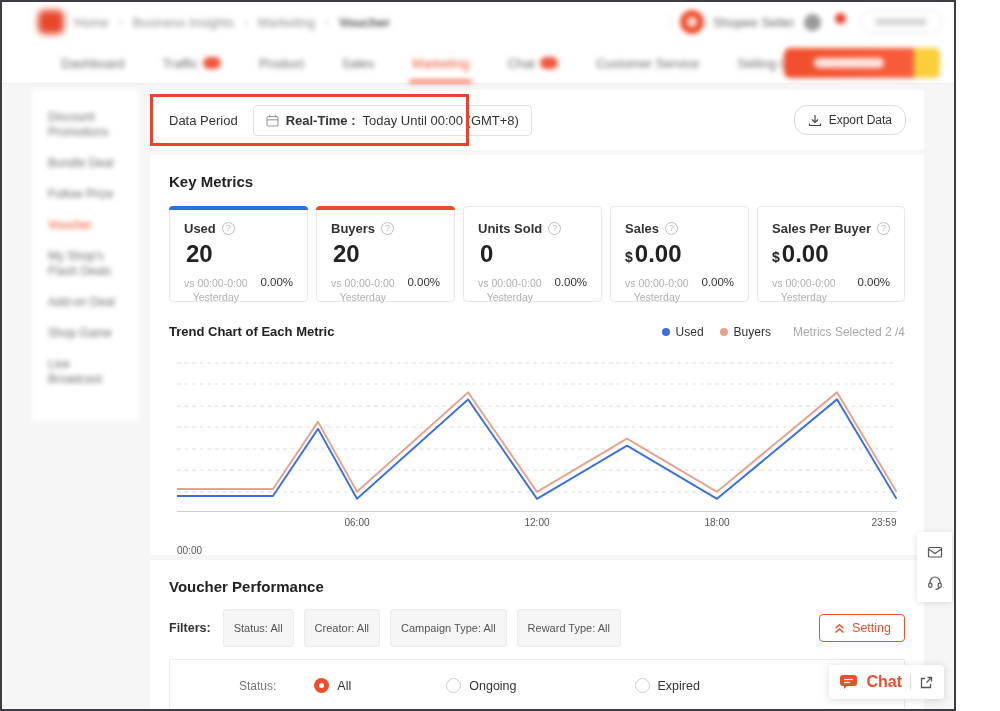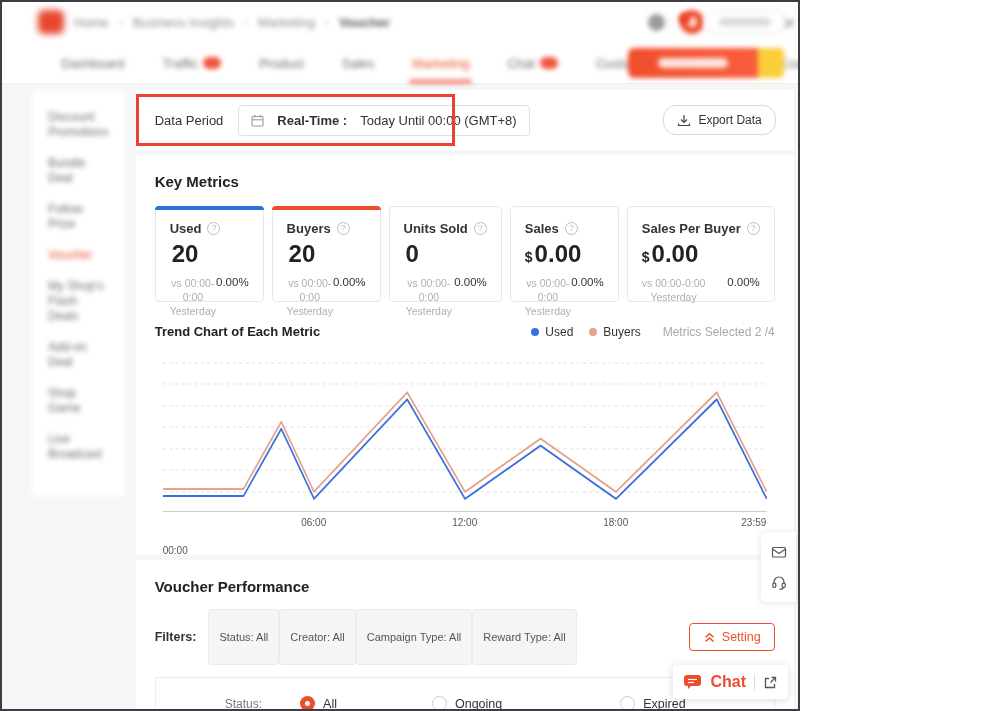--- a/index.html
+++ b/index.html
@@ -1,18 +1,18 @@
 <!DOCTYPE html>
 <html><head>
 <meta charset="utf-8">
 <style>
   * { margin:0; padding:0; box-sizing:border-box; }
   html,body { width:1000px; height:711px; }
   body { font-family:"Liberation Sans","DejaVu Sans",sans-serif; background:#fff; }
-  .frame { position:relative; width:800px; height:711px; border:2px solid #3d3d44; background:#f6f6f6; overflow:hidden; }
+  .frame { position:relative; width:956px; height:711px; border:2px solid #3d3d44; background:#f6f6f6; overflow:hidden; }
 
   
   .topbar { height:40px; background:#fff; display:flex; align-items:center; position:relative; }
   .blur2 { filter:blur(2.5px); }
   .blur3 { filter:blur(3.5px); }
   .shop-logo { width:26px; height:24px; background:#e8472e; border-radius:6px; margin-left:36px; }
   .breadcrumb { display:flex; align-items:center; gap:10px; margin-left:10px; font-size:13px; color:#8a8a8a; }
   .crumb-sep { color:#bbb; font-size:12px; }
   .crumb.current { color:#555; font-weight:bold; }
   .topbar-mid { position:absolute; left:668px; top:0; height:40px; display:flex; align-items:center; gap:9px; }
@@ -42,21 +42,21 @@
   .sidebar { width:107px; margin:6px 0 0 30px; background:#fff; padding:20px 16px 18px; }
   .side-item { font-size:12px; line-height:15px; color:#6e6e6e; margin-bottom:16px; }
   .side-item.active { color:#ee4d2d; }
   .main-col { flex:1; margin:6px 30px 0 11px; }
 
   .card { background:#fff; margin-bottom:5px; position:relative; }
 
   
   .period-card { height:60px; display:flex; align-items:center; padding:0 18px 0 19px; }
   .period-label { font-size:13px; color:#333; margin-right:15px; }
-  .date-btn { display:flex; align-items:center; gap:13px; border:1px solid #e0e0e0; border-radius:4px; padding:7px 12px; font-size:13px; color:#333; background:#fff; }
+  .date-btn { display:flex; align-items:center; gap:7px; border:1px solid #e0e0e0; border-radius:4px; padding:7px 12px; font-size:13px; color:#333; background:#fff; }
   .date-bold { font-weight:bold; }
   .export-btn { margin-left:auto; display:flex; align-items:center; gap:7px; border:1px solid #d9d9d9; border-radius:13px; padding:7px 13px; font-size:12px; color:#333; background:#fff; cursor:pointer; }
   .annotation-box { position:absolute; left:0; top:4px; width:319px; height:52px; border:3px solid #e8432e; pointer-events:none; }
 
   
   .metrics-card { padding:18px 19px 22px; }
   .section-title { font-size:15px; font-weight:bold; color:#222; }
   .metric-row { display:flex; gap:8px; margin-top:16px; }
   .metric-card { position:relative; flex:1; border:1px solid #e8e8e8; border-radius:4px; padding:14px 14px 12px; height:96px; background:#fff; cursor:pointer; }
   .accent-bar { position:absolute; top:-1px; left:-1px; right:-1px; height:4px; border-radius:4px 4px 0 0; background:transparent; }
@@ -79,21 +79,21 @@
   .chart-wrap { position:relative; margin-top:16px; padding:0 8px 0 8px; }
   .chart-area { position:relative; border-bottom:1px solid #ccc; }
   .chart-area svg { display:block; width:100%; height:156px; }
   .x-axis { position:relative; height:18px; margin-top:3px; }
   .x-tick { position:absolute; top:2px; font-size:10px; color:#555; white-space:nowrap; }
 
   
   .perf-card { padding:18px 19px 30px; min-height:150px; }
   .filters-row { display:flex; align-items:center; margin-top:14px; }
   .filters-label { font-size:12.5px; font-weight:bold; color:#333; margin-right:12px; }
-  .filter-chip { font-size:11px; color:#555; background:#f5f5f5; border:1px solid #ebebeb; border-radius:3px; padding:21px 10px; cursor:pointer; }
+  .filter-chip { font-size:11px; color:#555; background:#f5f5f5; border:1px solid #ebebeb; border-radius:3px; padding:12px 10px; margin-right:10px; cursor:pointer; }
   .setting-btn { margin-left:auto; display:flex; align-items:center; gap:6px; border:1px solid #ee4d2d; border-radius:4px; color:#ee4d2d; font-size:12.5px; padding:6px 13px; background:#fff; cursor:pointer; }
   .status-box { margin-top:12px; border:1px solid #ececec; border-bottom:none; padding:18px 14px 0; }
   .status-row { display:flex; align-items:center; padding-left:55px; }
   .status-label { font-size:12px; color:#777; margin-right:38px; }
   .radio-opt { display:flex; align-items:center; gap:8px; font-size:12.5px; color:#333; cursor:pointer; }
   .radio-opt.o2 { margin-left:95px; } .radio-opt.o3 { margin-left:118px; }
   .radio { width:15px; height:15px; border-radius:50%; border:1px solid #ccc; background:#fff; position:relative; flex:none; }
   .radio.checked { border:none; background:#ee4d2d; }
   .radio.checked::after { content:""; position:absolute; left:5px; top:5px; width:5px; height:5px; border-radius:50%; background:#fff; }
   .status-divider { height:1px; background:#ececec; margin-top:20px; }

